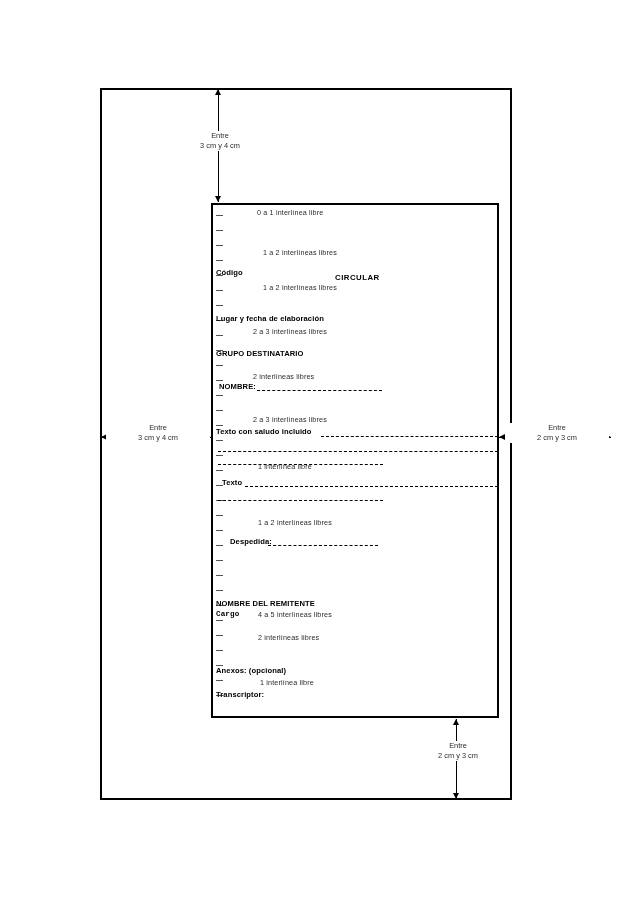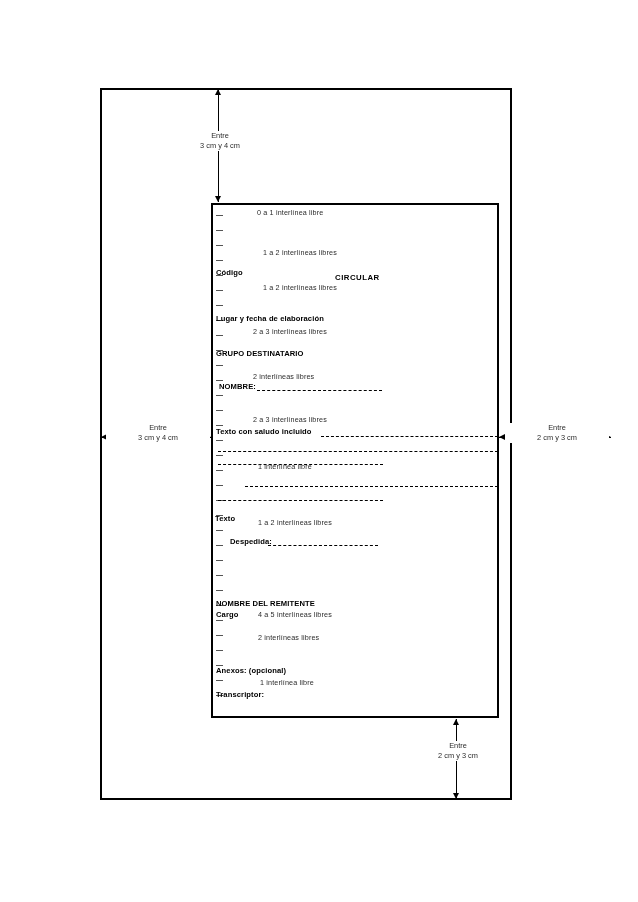--- a/index.html
+++ b/index.html
@@ -262,34 +262,34 @@
 
     <div class="lbl spacing-note" style="left:40px; top:211px;">2 a 3 interlíneas libres</div>
 
     <div class="lbl field" style="left:3px; top:223px;">Texto con saludo incluido</div>
     <div class="dash" style="left:108px; top:231px; width:177px;"></div>
     <div class="dash" style="left:5px; top:246px; width:280px;"></div>
     <div class="dash" style="left:5px; top:259px; width:165px;"></div>
 
     <div class="lbl spacing-note" style="left:45px; top:258px;">1 interlínea libre</div>
 
-    <div class="lbl field" style="left:2px; top:274px;margin-top:36px;">Texto</div>
+    <div class="lbl field" style="left:9px; top:274px;">Texto</div>
     <div class="dash" style="left:32px; top:281px; width:253px;"></div>
     <div class="dash" style="left:5px; top:295px; width:165px;"></div>
 
     <div class="lbl spacing-note" style="left:45px; top:314px;">1 a 2 interlíneas libres</div>
 
     <div class="lbl field" style="left:17px; top:333px;">Despedida:</div>
     <div class="dash" style="left:55px; top:340px; width:110px;"></div>
 
     <div class="lbl spacing-note" style="left:45px; top:406px;">4 a 5 interlíneas libres</div>
 
     <div class="lbl field" style="left:3px; top:395px;">NOMBRE DEL REMITENTE</div>
 
-    <div class="lbl field" style="left:3px; top:406px;">Cargo</div>
+    <div class="lbl field" style="left:3px; top:406px;font-family:Liberation Mono, monospace;">Cargo</div>
 
     <div class="lbl spacing-note" style="left:45px; top:429px;">2 interlíneas libres</div>
 
     <div class="lbl field" style="left:3px; top:462px;">Anexos: (opcional)</div>
 
     <div class="lbl spacing-note" style="left:47px; top:474px;">1 interlínea libre</div>
 
     <div class="lbl field" style="left:3px; top:486px;">Transcriptor:</div>
 
   </div>

